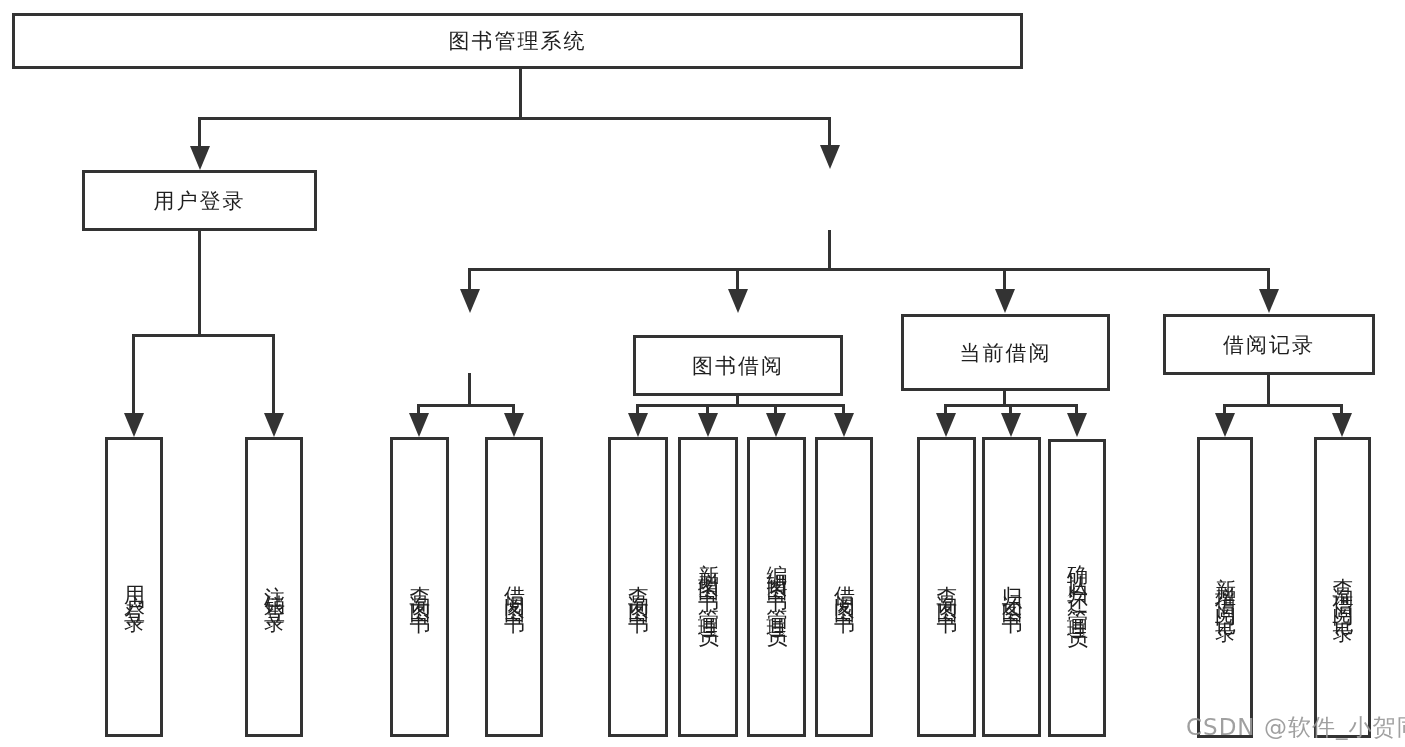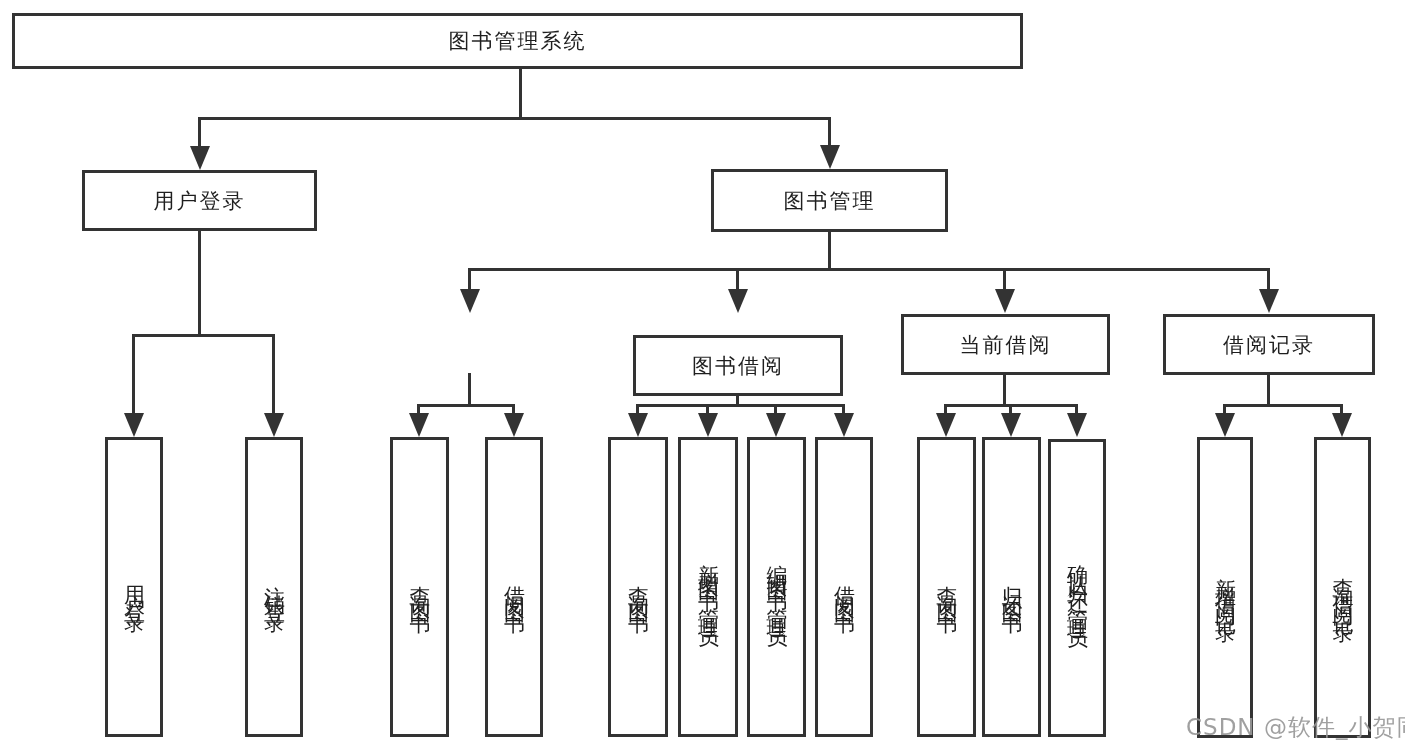--- a/index.html
+++ b/index.html
@@ -124,28 +124,25 @@
   <div class="arrow" style="left:1215px;top:413px;"></div>
   <div class="arrow" style="left:1332px;top:413px;"></div>
 
   <div class="node" style="left:12px;top:13px;width:1011px;height:56px;">
     <span>图书管理系统</span>
   </div>
 
   <div class="node" style="left:82px;top:170px;width:235px;height:61px;">
     <span>用户登录</span>
   </div>
-  <div class="node" style="left:711px;top:169px;width:237px;height:63px;">
-    <span>图书管理</span>
-  </div>
 
   <div class="node" style="left:633px;top:313px;width:210px;height:61px;margin-top:22px;">
     <span>图书借阅</span>
   </div>
-  <div class="node" style="left:901px;top:314px;width:209px;height:61px;">
+  <div class="node" style="left:901px;top:314px;width:209px;height:77px;">
     <span>当前借阅</span>
   </div>
   <div class="node" style="left:1163px;top:314px;width:212px;height:61px;">
     <span>借阅记录</span>
   </div>
 
   <div class="node leaf" style="left:105px;top:437px;width:58px;height:300px;">
     <span>用户登录</span>
   </div>
   <div class="node leaf" style="left:245px;top:437px;width:58px;height:300px;">

